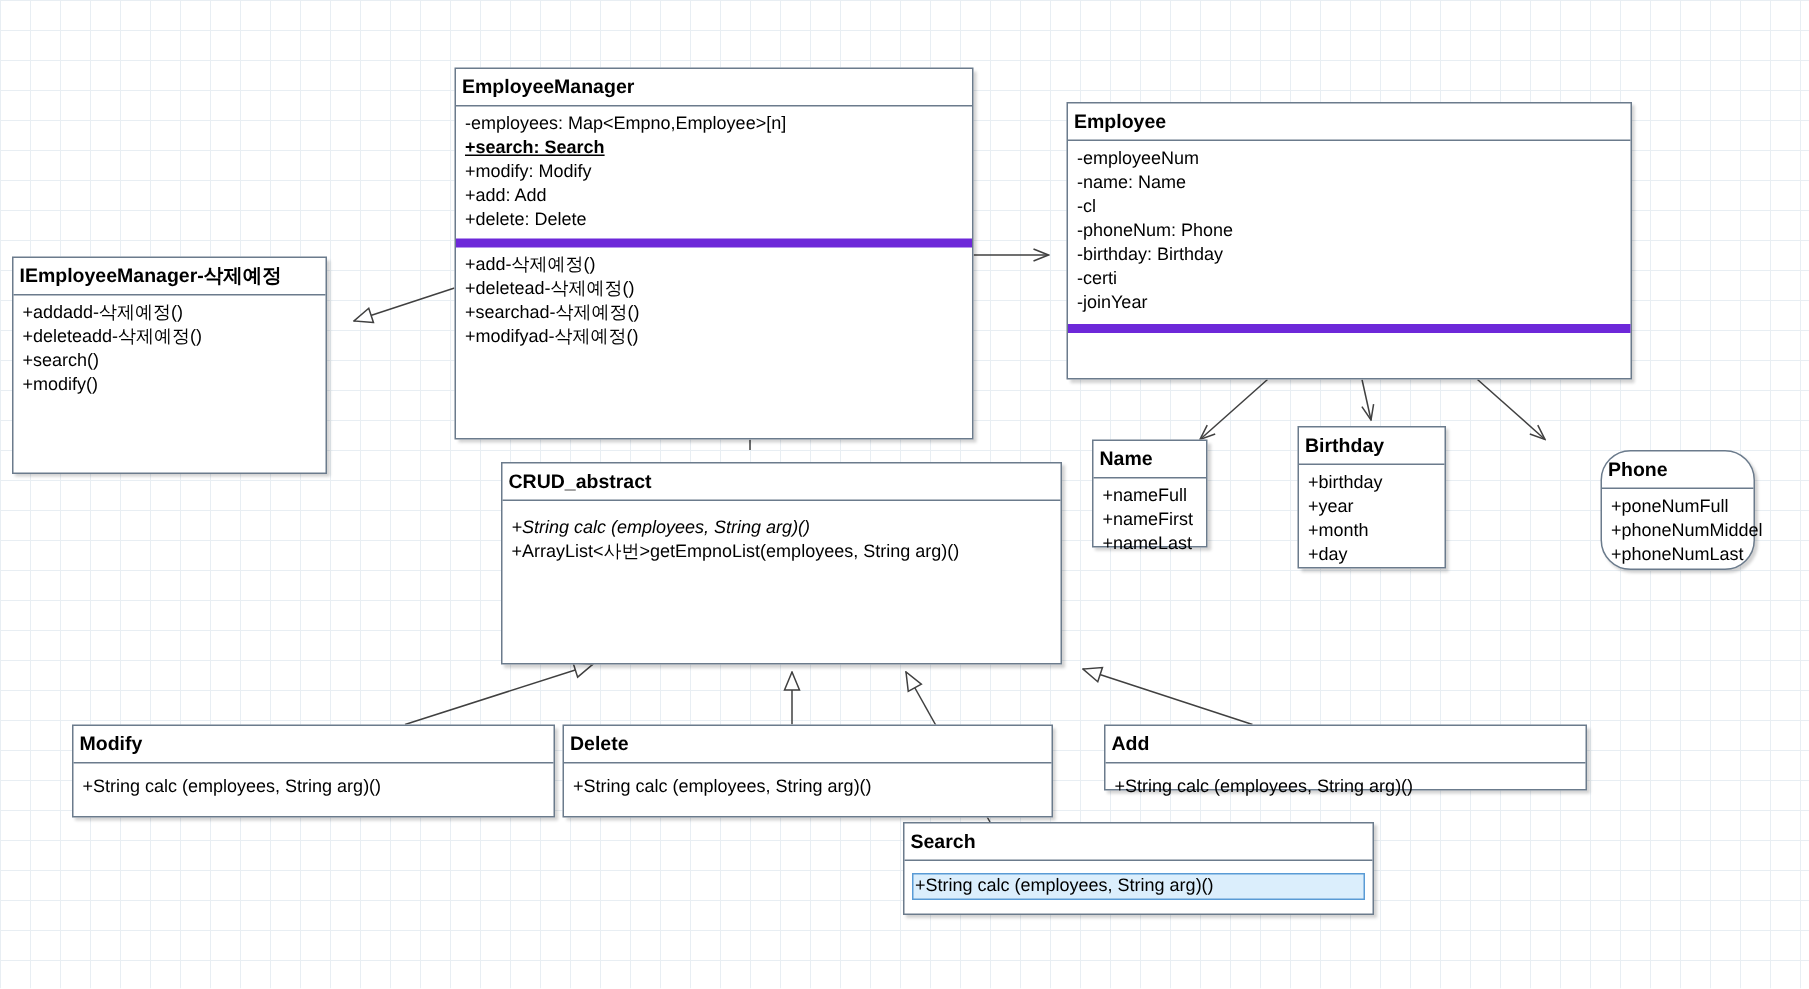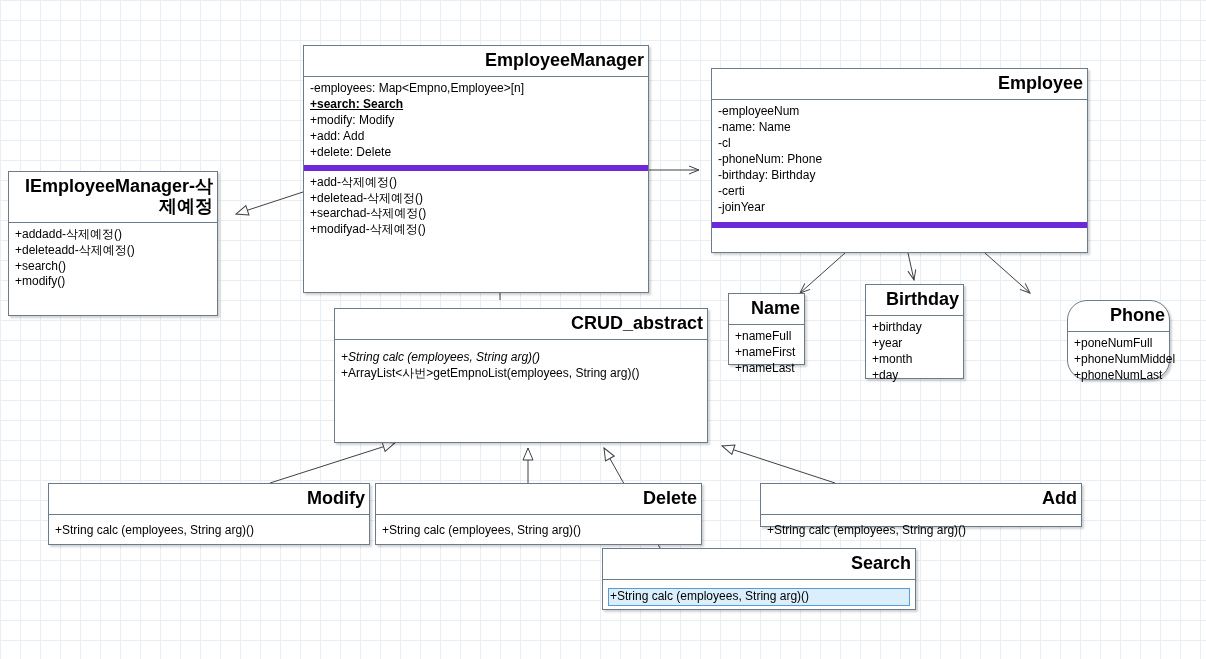--- a/index.html
+++ b/index.html
@@ -28,23 +28,23 @@
     pointer-events: none;
   }
   .uml-class {
     position: absolute;
     background: #ffffff;
     border: 1px solid #6b7b8c;
     box-shadow: 2px 2px 2px rgba(0,0,0,0.18);
     box-sizing: border-box;
   }
   .uml-title {
-    text-align: right;
+    text-align: left;
     font-weight: bold;
-    font-size: 18px;
+    font-size: 13px;
     color: #000;
     padding: 5px 4px 5px 4px;
     border-bottom: 1px solid #6b7b8c;
     line-height: 1.1;
   }
   .uml-section {
     padding: 4px 6px 4px 6px;
     font-size: 12px;
     color: #000;
     line-height: 1.33;
@@ -193,21 +193,21 @@
     </div>
   </div>
 
   <div class="uml-class" style="left:375px; top:483px; width:327px; height:62px;">
     <div class="uml-title">Delete</div>
     <div class="uml-section" style="padding-top:8px;">
       <div class="row">+String calc (employees, String arg)()</div>
     </div>
   </div>
 
-  <div class="uml-class" style="left:760px; top:483px; width:322px; height:44px;">
+  <div class="uml-class" style="left:736px; top:483px; width:322px; height:44px;">
     <div class="uml-title">Add</div>
     <div class="uml-section" style="padding-top:8px;">
       <div class="row">+String calc (employees, String arg)()</div>
     </div>
   </div>
 
   <div class="uml-class" style="left:578px; top:548px; width:314px; height:62px;margin-left:24px;">
     <div class="uml-title">Search</div>
     <div class="uml-section" style="padding-top:8px;">
       <div class="row selected">+String calc (employees, String arg)()</div>

